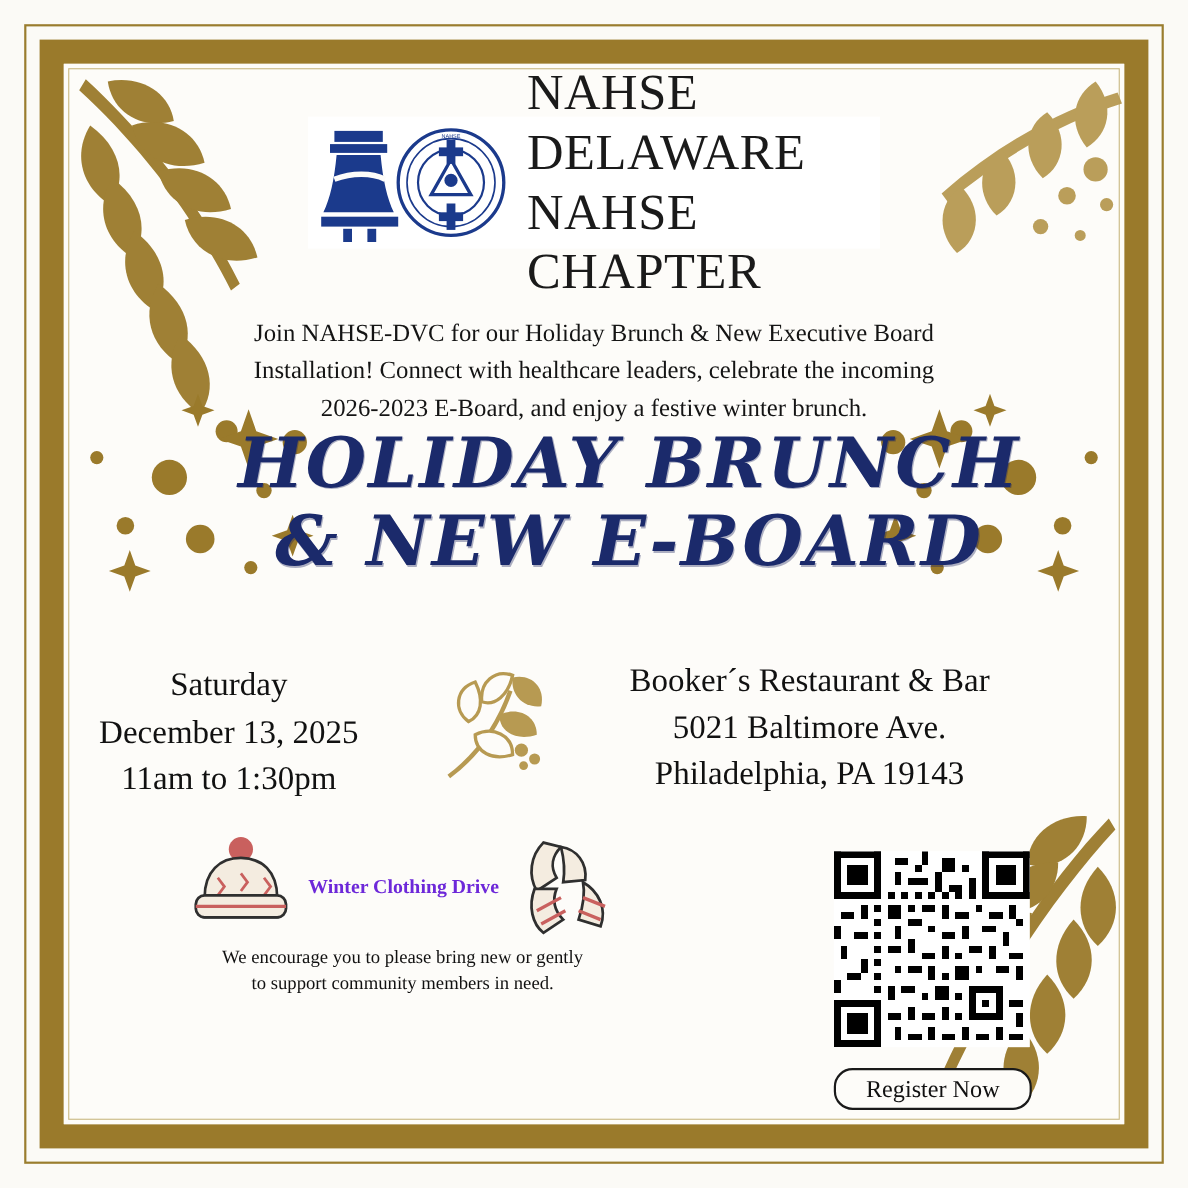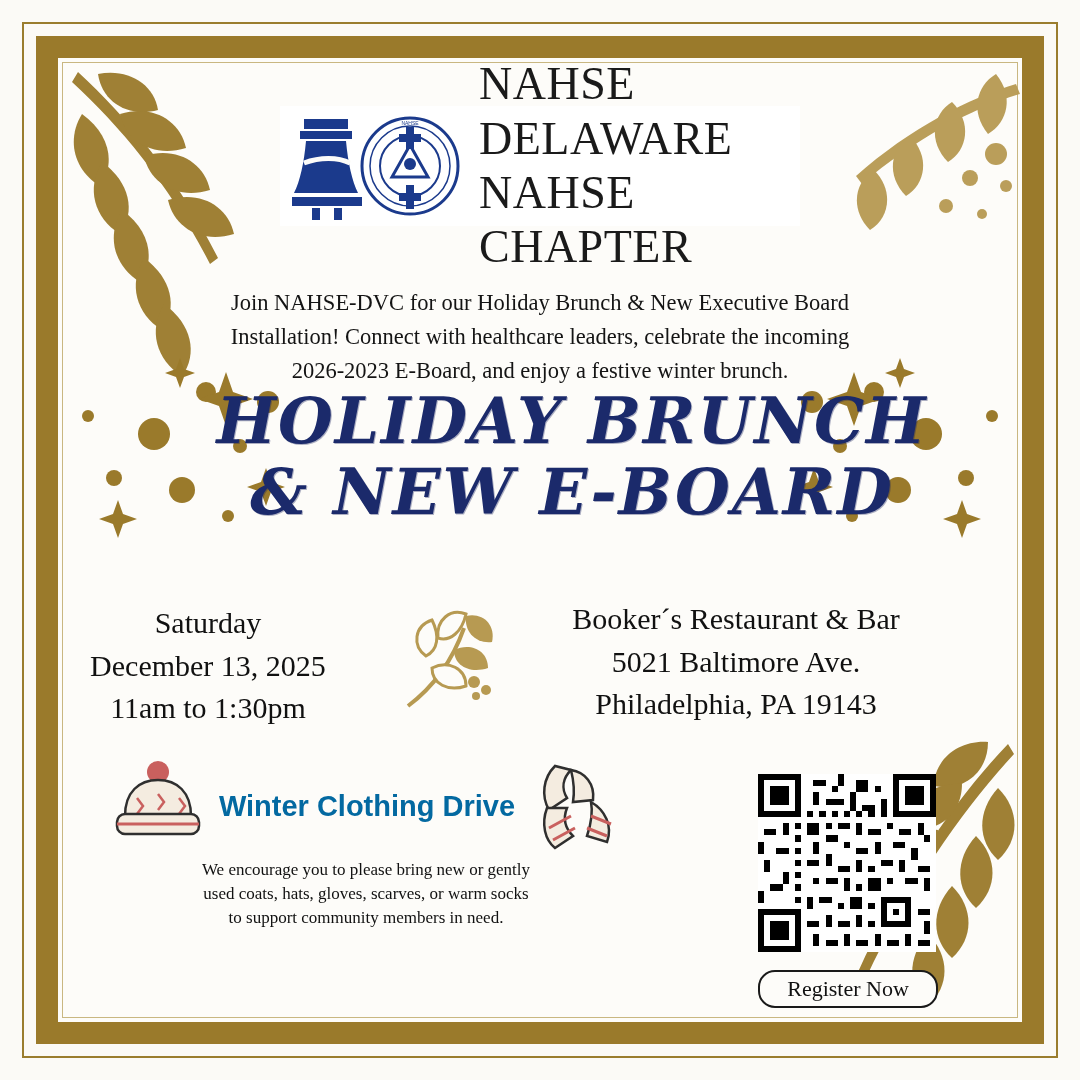--- a/index.html
+++ b/index.html
@@ -150,24 +150,24 @@
     width: 560px;
   }
   .drive-top {
     display: flex;
     align-items: center;
     justify-content: center;
     gap: 6px;
     height: 96px;
   }
   .drive-title {
-    font-family: Liberation Sans, sans-serif;
+    font-family: Liberation Serif, serif;
     font-weight: bold;
-    font-size: 29px;
-    color: #0369a1;
+    font-size: 18px;
+    color: #6d28d9;
     white-space: nowrap;
   }
   .drive-body {
     margin-top: 4px;
     text-align: center;
     font-size: 17px;
     line-height: 1.4;
     color: #111;
   }
 
@@ -373,21 +373,20 @@
           <path d="M34 8 C22 20 20 38 28 52 L46 40 C40 30 42 20 50 12 Z" fill="#f4ece0" stroke="#2f2f2f" stroke-width="2.5"></path>
           <path d="M50 12 C64 14 74 26 72 42 L52 44 C54 32 52 20 50 12 Z" fill="#f4ece0" stroke="#2f2f2f" stroke-width="2.5"></path>
           <path d="M26 50 C20 66 24 82 34 90 L52 78 C44 70 42 60 46 50 Z" fill="#f4ece0" stroke="#2f2f2f" stroke-width="2.5"></path>
           <path d="M70 44 C84 52 92 68 86 84 L66 78 C70 66 72 54 70 44 Z" fill="#f4ece0" stroke="#2f2f2f" stroke-width="2.5"></path>
           <path d="M28 70 l22 -12 M32 82 l22 -12" stroke="#c9605e" stroke-width="3"></path>
           <path d="M70 58 l20 8 M66 70 l20 8" stroke="#c9605e" stroke-width="3"></path>
         </svg>
       </div>
       <div class="drive-body">
         <div>We encourage you to please bring new or gently</div>
-        <div>used coats, hats, gloves, scarves, or warm socks</div>
         <div>to support community members in need.</div>
       </div>
     </div>
 
     <div class="qr-wrap">
       <svg class="qr" viewBox="0 0 29 29" shape-rendering="crispEdges">
         <rect width="29" height="29" fill="#ffffff"></rect>
         <g fill="#000000">
 
           <rect x="0" y="0" width="7" height="1"></rect>

